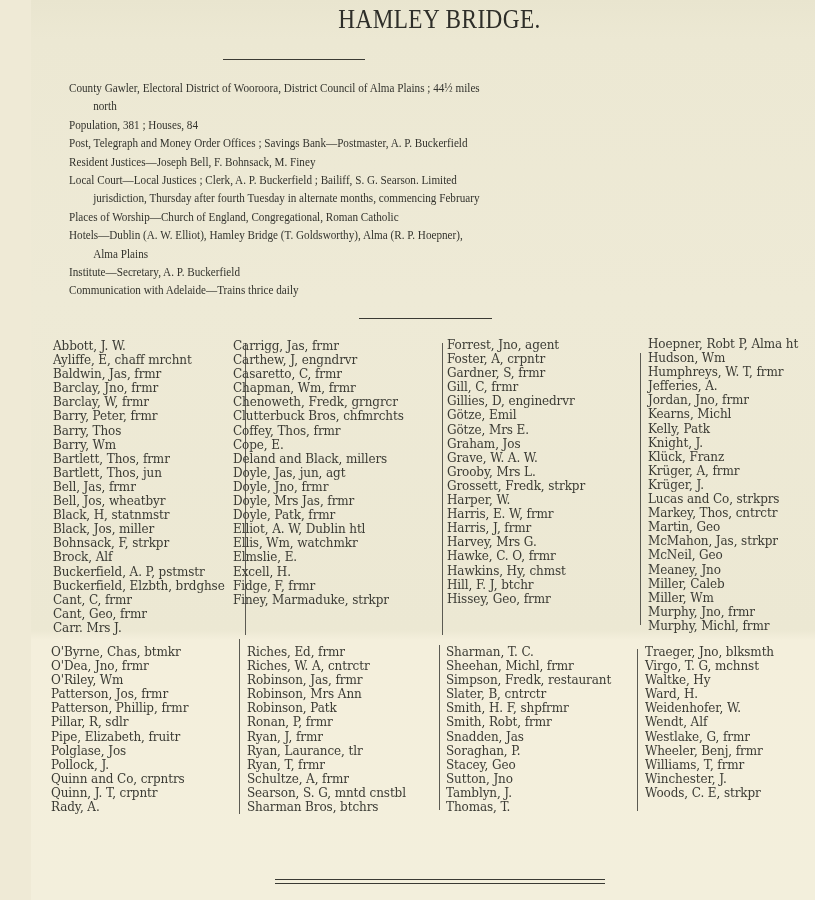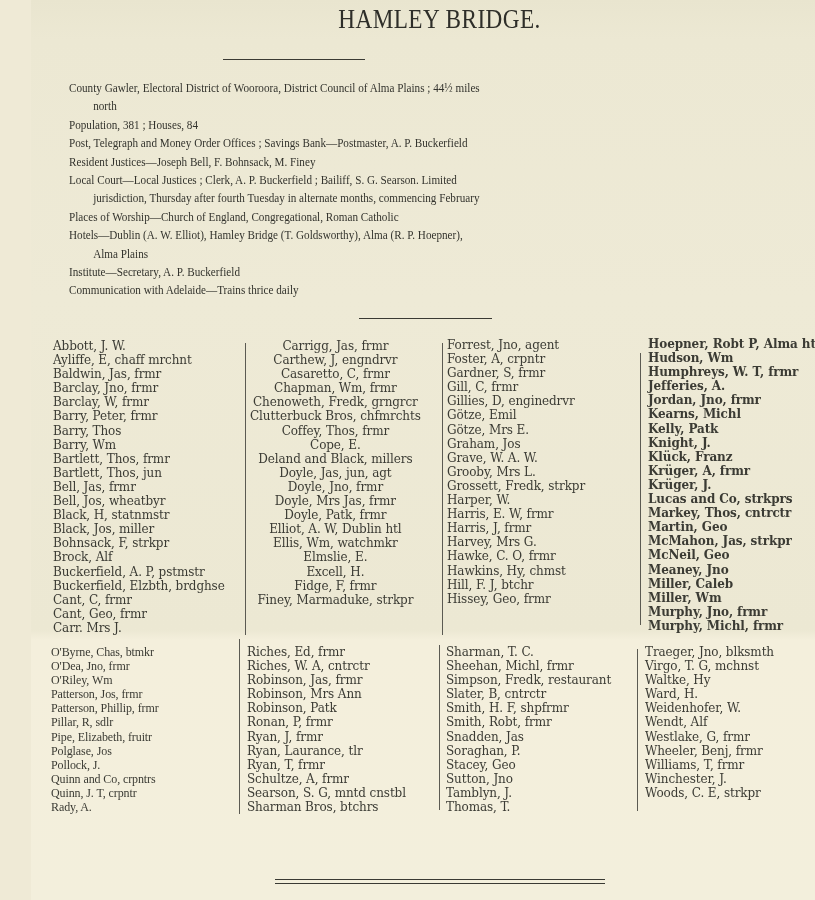--- a/index.html
+++ b/index.html
@@ -158,21 +158,21 @@
         <span class="entry"><span>Black, Jos, miller</span></span>
         <span class="entry"><span>Bohnsack, F, strkpr</span></span>
         <span class="entry"><span>Brock, Alf</span></span>
         <span class="entry"><span>Buckerfield, A. P, pstmstr</span></span>
         <span class="entry"><span>Buckerfield, Elzbth, brdghse</span></span>
         <span class="entry"><span>Cant, C, frmr</span></span>
         <span class="entry"><span>Cant, Geo, frmr</span></span>
         <span class="entry"><span>Carr. Mrs J.</span></span>
       </div>
     <div class="divider" style="left:214px;top:4px;height:292px;"></div>
-    <div class="col" style="left:219px;text-align:center;">
+    <div class="col" style="left:202px;">
         <span class="entry"><span>Carrigg, Jas, frmr</span></span>
         <span class="entry"><span>Carthew, J, engndrvr</span></span>
         <span class="entry"><span>Casaretto, C, frmr</span></span>
         <span class="entry"><span>Chapman, Wm, frmr</span></span>
         <span class="entry"><span>Chenoweth, Fredk, grngrcr</span></span>
         <span class="entry"><span>Clutterbuck Bros, chfmrchts</span></span>
         <span class="entry"><span>Coffey, Thos, frmr</span></span>
         <span class="entry"><span>Cope, E.</span></span>
         <span class="entry"><span>Deland and Black, millers</span></span>
         <span class="entry"><span>Doyle, Jas, jun, agt</span></span>
@@ -202,21 +202,21 @@
         <span class="entry"><span>Harper, W.</span></span>
         <span class="entry"><span>Harris, E. W, frmr</span></span>
         <span class="entry"><span>Harris, J, frmr</span></span>
         <span class="entry"><span>Harvey, Mrs G.</span></span>
         <span class="entry"><span>Hawke, C. O, frmr</span></span>
         <span class="entry"><span>Hawkins, Hy, chmst</span></span>
         <span class="entry"><span>Hill, F. J, btchr</span></span>
         <span class="entry"><span>Hissey, Geo, frmr</span></span>
       </div>
     <div class="divider" style="left:609px;top:14px;height:272px;"></div>
-    <div class="col" style="left:617px;top:-2px;font-weight:bold;">
+    <div class="col" style="left:617px;top:-2px;">
         <span class="entry"><span>Hoepner, Robt P, Alma ht</span></span>
         <span class="entry"><span>Hudson, Wm</span></span>
         <span class="entry"><span>Humphreys, W. T, frmr</span></span>
         <span class="entry"><span>Jefferies, A.</span></span>
         <span class="entry"><span>Jordan, Jno, frmr</span></span>
         <span class="entry"><span>Kearns, Michl</span></span>
         <span class="entry"><span>Kelly, Patk</span></span>
         <span class="entry"><span>Knight, J.</span></span>
         <span class="entry"><span>Klück, Franz</span></span>
         <span class="entry"><span>Krüger, A, frmr</span></span>
@@ -228,21 +228,21 @@
         <span class="entry"><span>McNeil, Geo</span></span>
         <span class="entry"><span>Meaney, Jno</span></span>
         <span class="entry"><span>Miller, Caleb</span></span>
         <span class="entry"><span>Miller, Wm</span></span>
         <span class="entry"><span>Murphy, Jno, frmr</span></span>
         <span class="entry"><span>Murphy, Michl, frmr</span></span>
       </div>
   </div>
 
   <div class="section lower" id="sec-lower">
-    <div class="col" style="left:20px;font-family:Liberation Serif, serif;">
+    <div class="col" style="left:20px;">
         <span class="entry"><span>O'Byrne, Chas, btmkr</span></span>
         <span class="entry"><span>O'Dea, Jno, frmr</span></span>
         <span class="entry"><span>O'Riley, Wm</span></span>
         <span class="entry"><span>Patterson, Jos, frmr</span></span>
         <span class="entry"><span>Patterson, Phillip, frmr</span></span>
         <span class="entry"><span>Pillar, R, sdlr</span></span>
         <span class="entry"><span>Pipe, Elizabeth, fruitr</span></span>
         <span class="entry"><span>Polglase, Jos</span></span>
         <span class="entry"><span>Pollock, J.</span></span>
         <span class="entry"><span>Quinn and Co, crpntrs</span></span>

